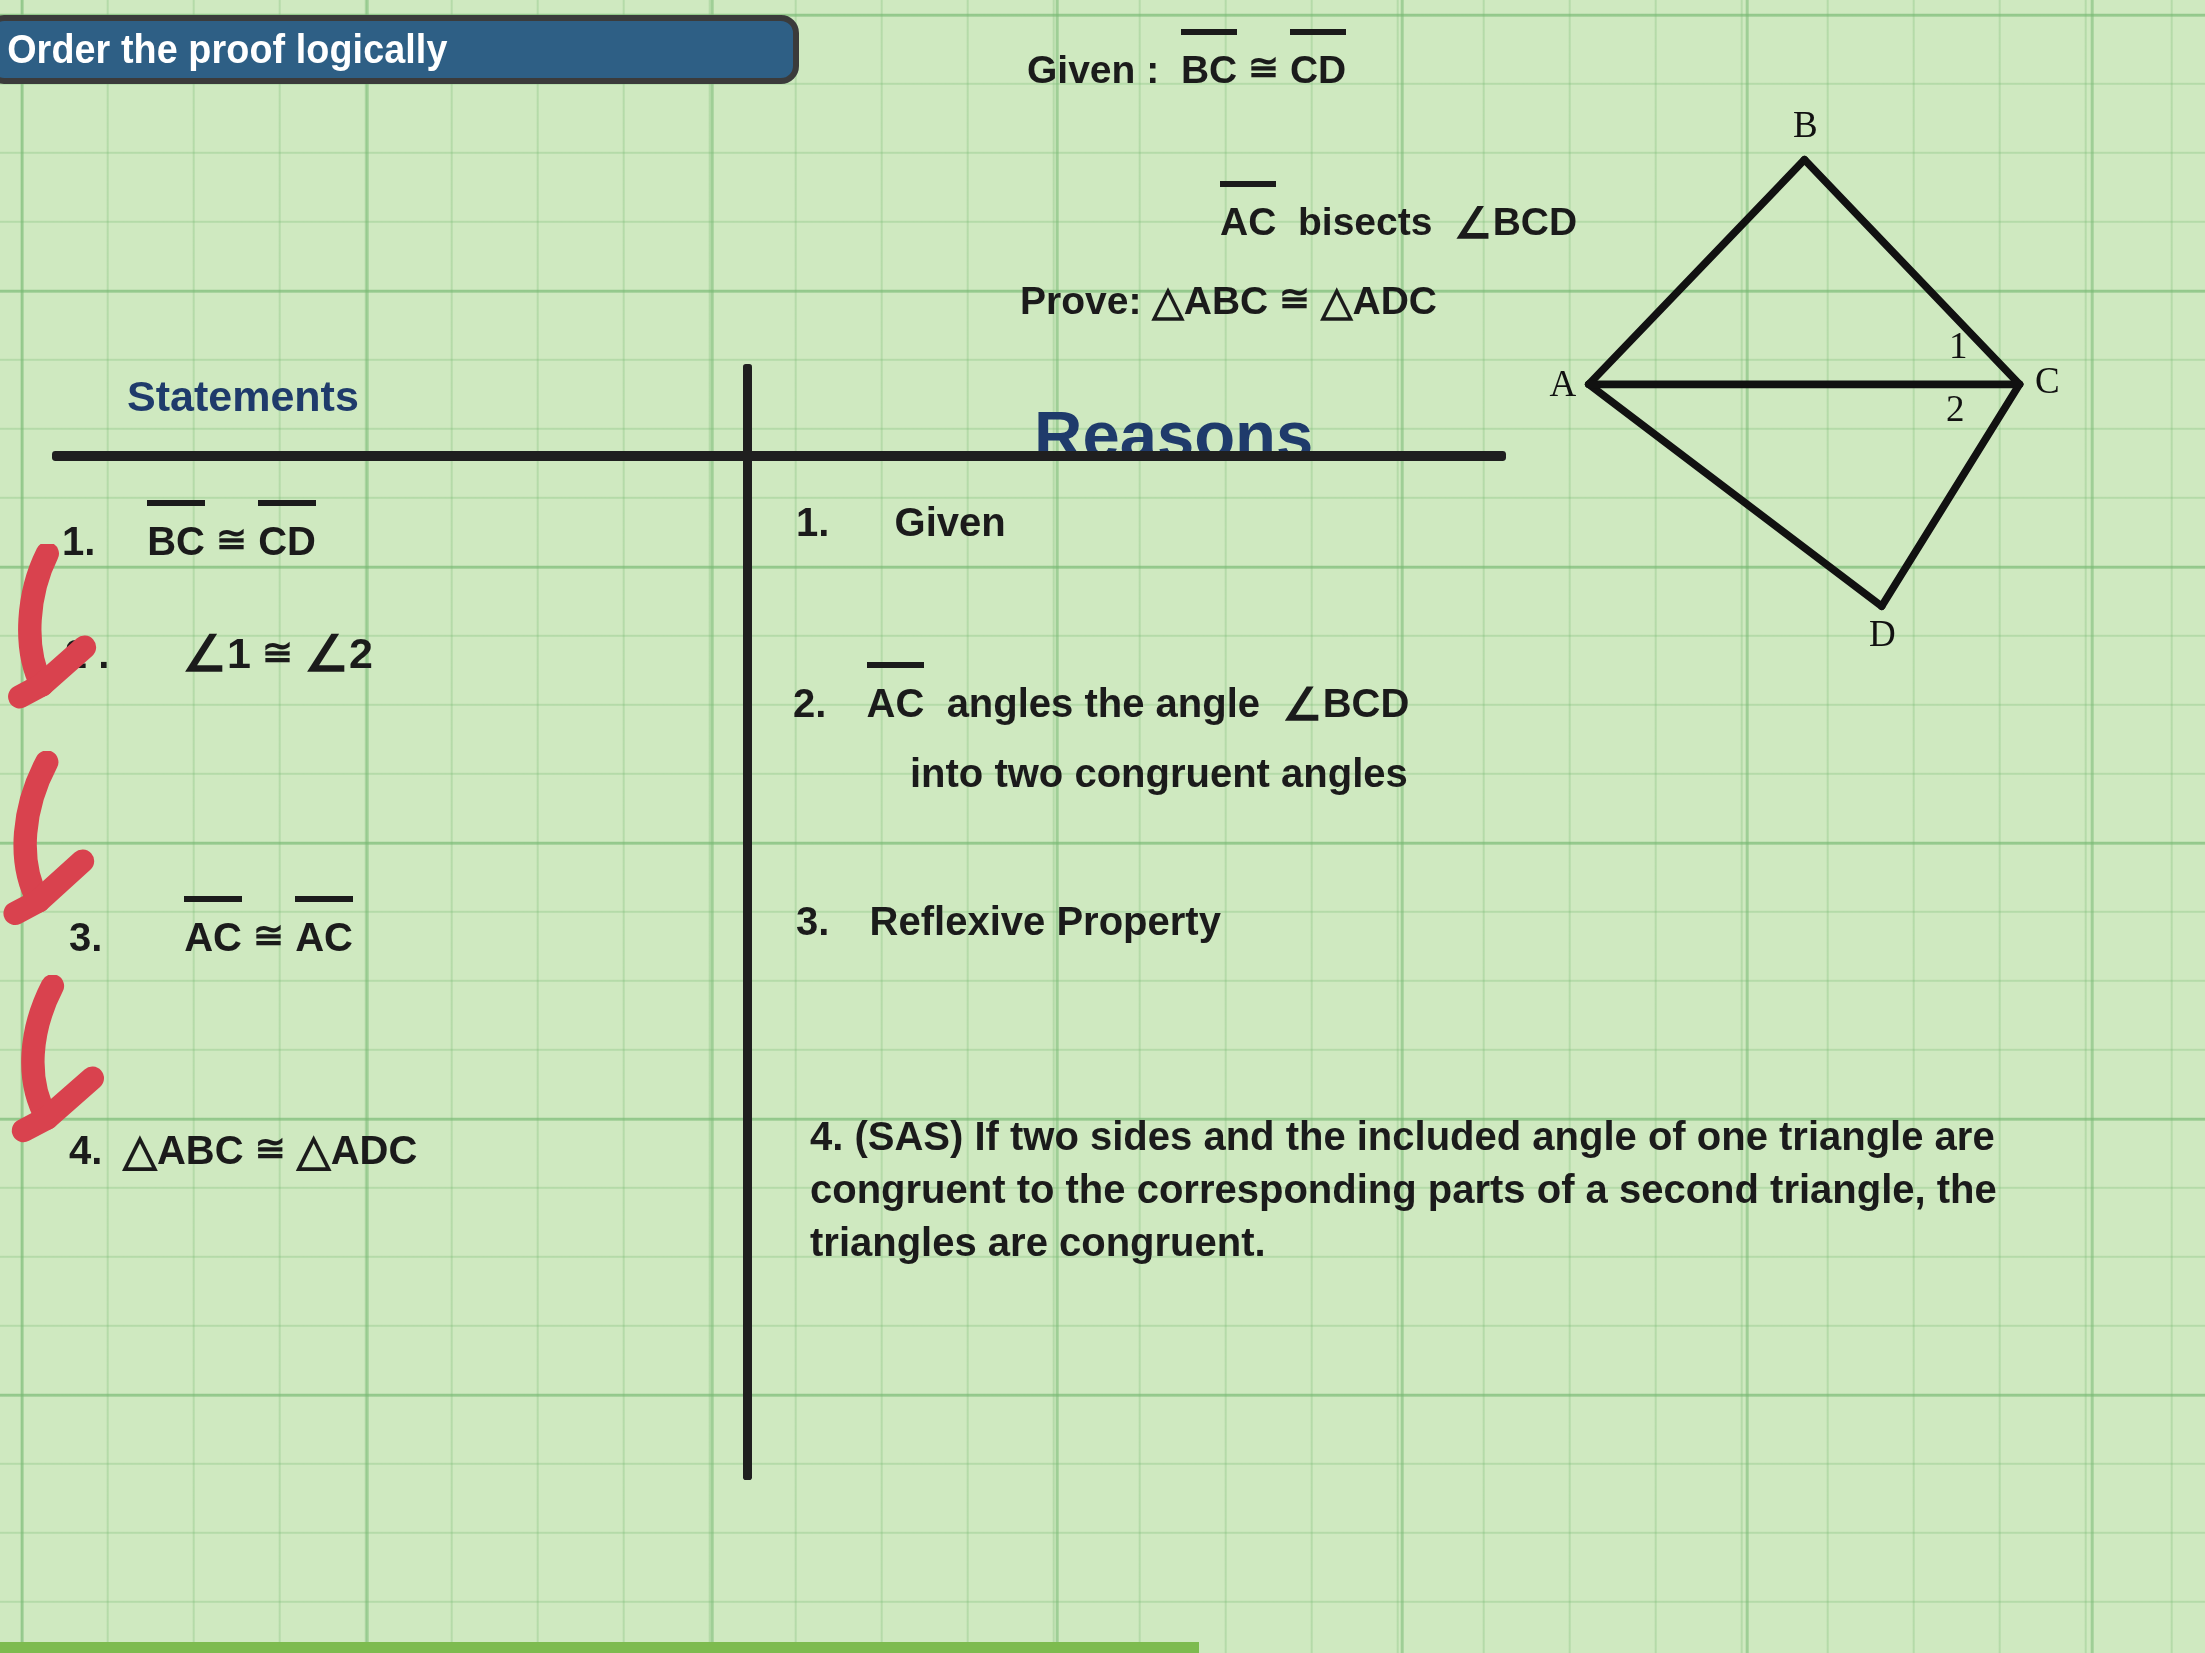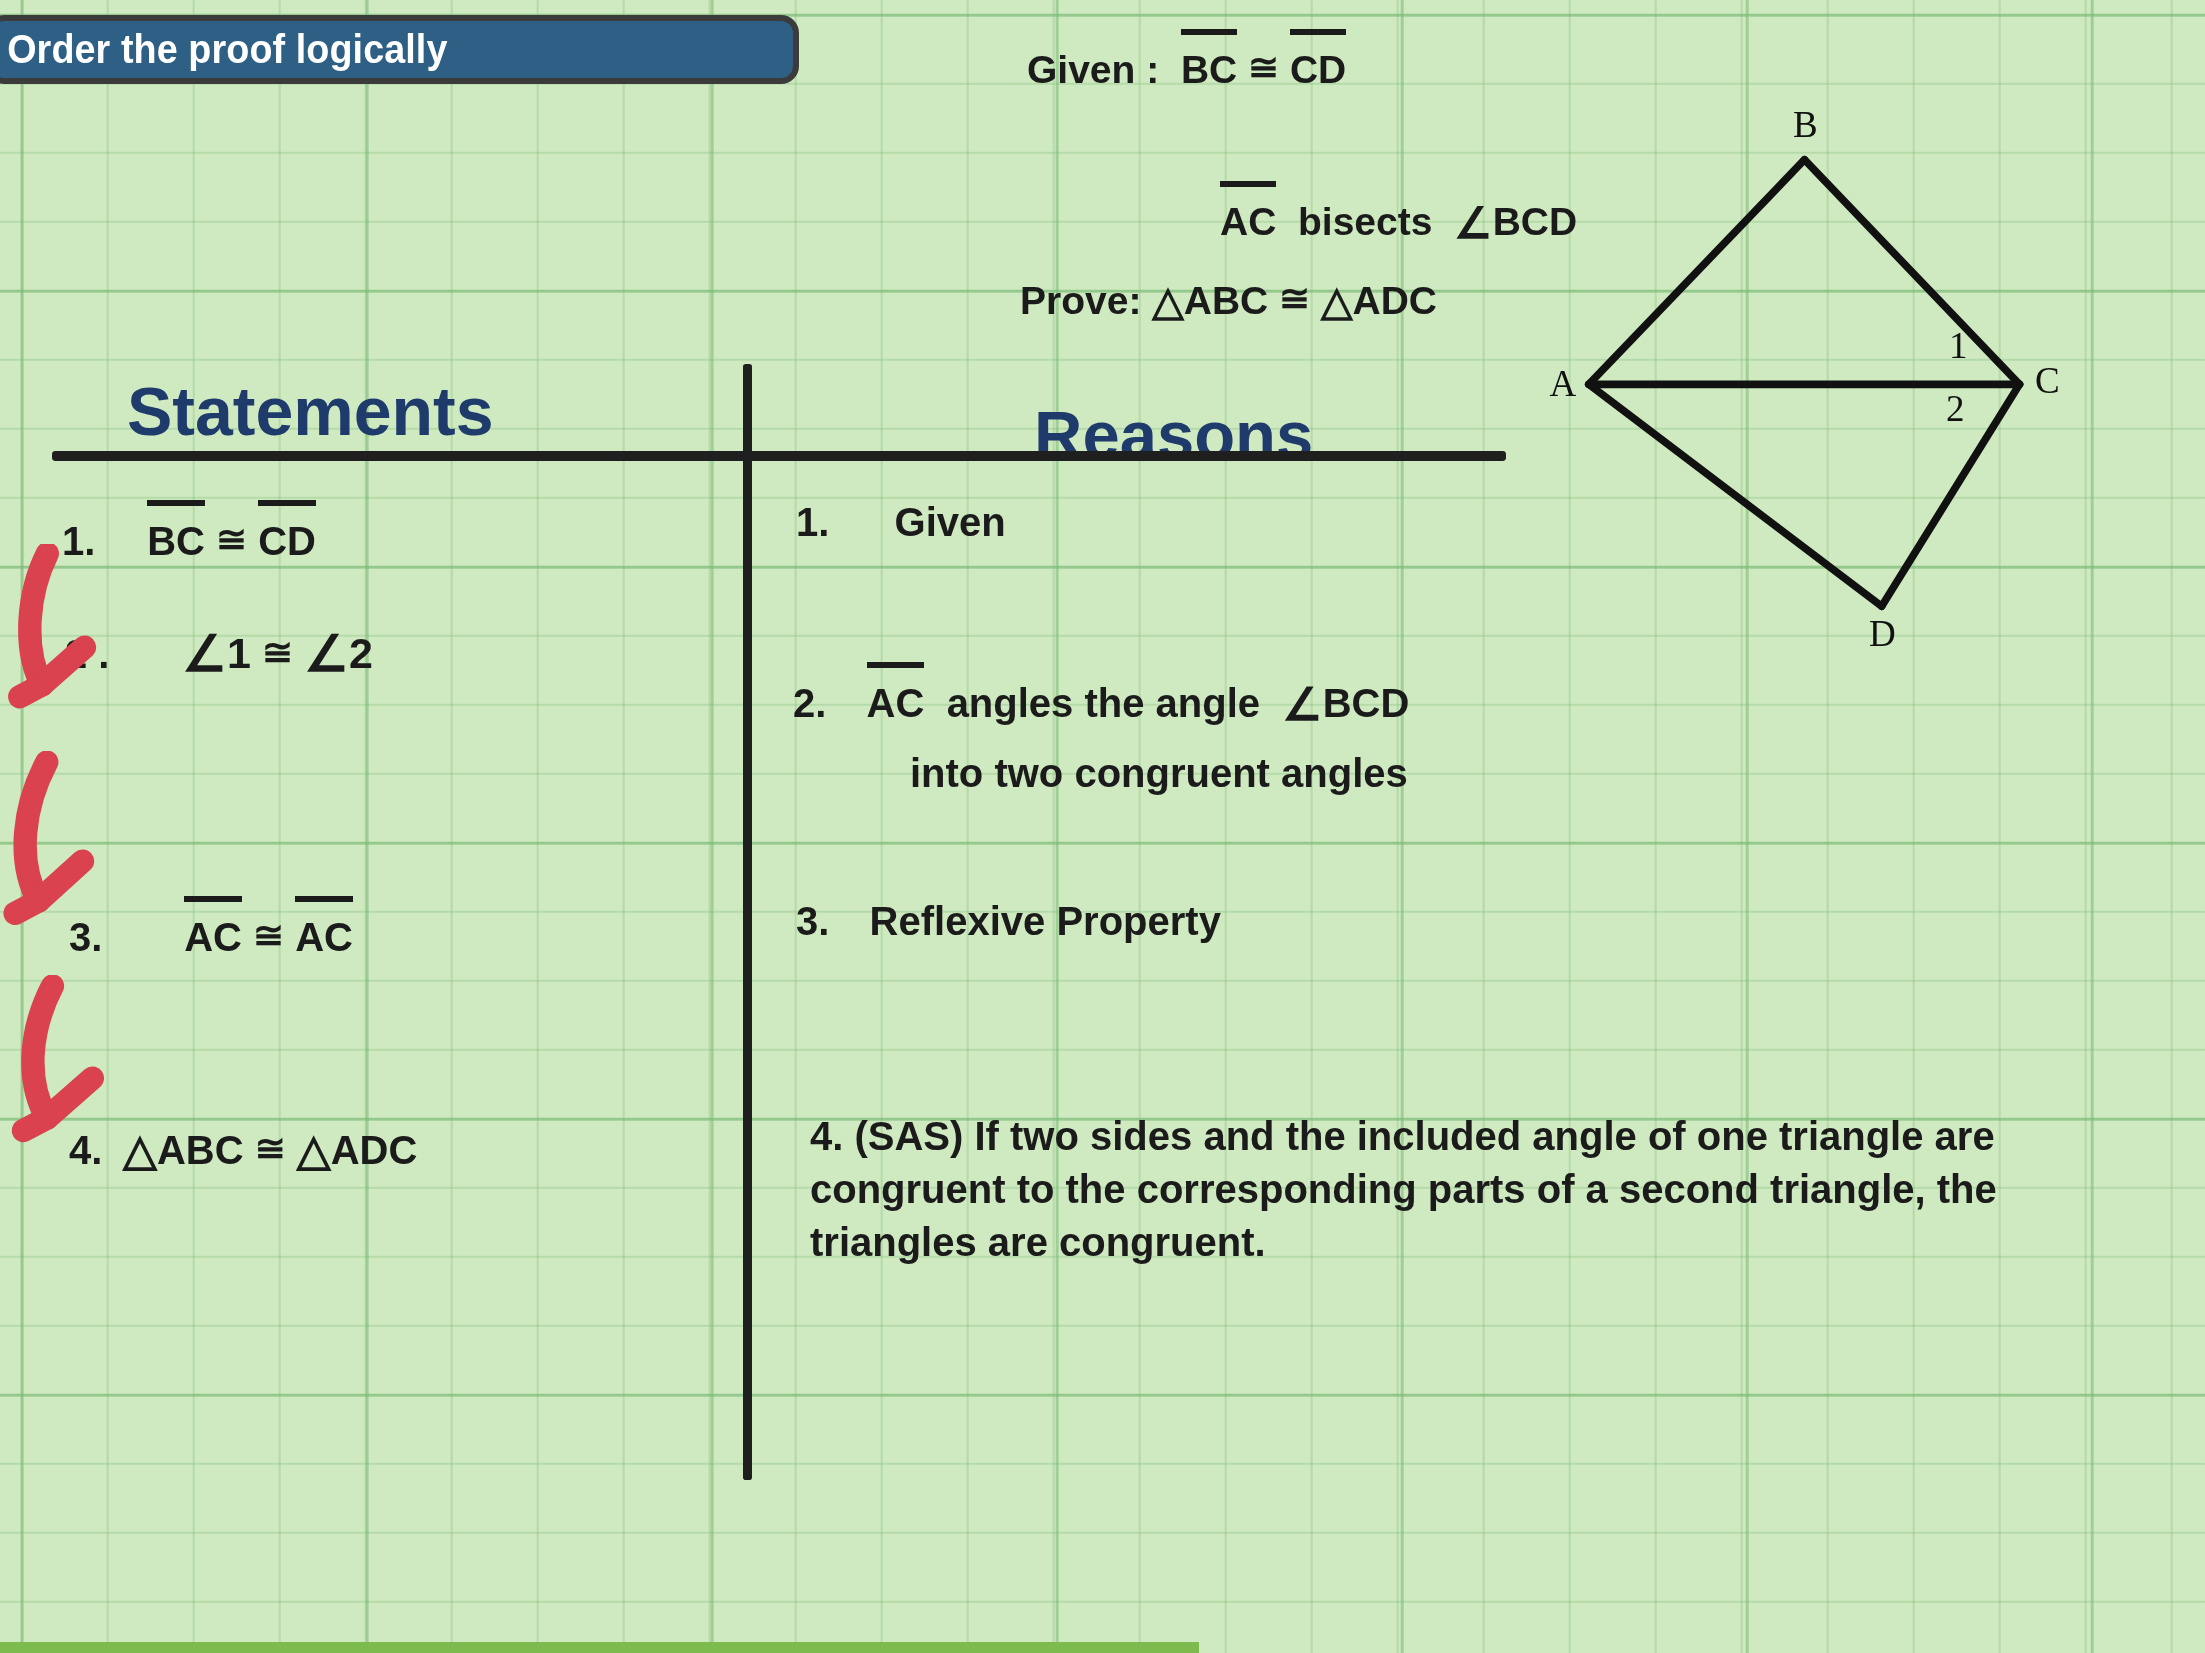--- a/index.html
+++ b/index.html
@@ -52,21 +52,21 @@
   .gp{position:absolute;font-size:39px;font-weight:bold;color:#1b1b1b;white-space:nowrap;}
   #given-line{left:1027px;top:29px;}
   #bisects-line{left:1220px;top:153px;margin-top:28px;}
   #prove-line{left:1020px;top:276px;}
   .ovl{border-top:6.2px solid #1b1b1b;padding-top:15px;display:inline-block;line-height:1;}
   .cong{display:inline-block;position:relative;top:-2.8px;font-size:37px;}
   .ang{display:inline-block;font-size:43px;position:relative;top:2.8px;}
   .tri{display:inline-block;font-size:41px;position:relative;top:1.4px;}
 
   
-  #head-statements{position:absolute;left:127px;top:372px;font-size:68px;font-weight:bold;color:#1f3b6b;}
+  #head-statements{position:absolute;left:127px;top:372px;font-size:43px;font-weight:bold;color:#1f3b6b;}
   #head-reasons{position:absolute;left:1034px;top:396px;font-size:67px;font-weight:bold;color:#1f3b6b;}
   #hrule{position:absolute;left:52px;top:451px;width:1454px;height:10.3px;background:#1f1f1f;border-radius:3.4px;}
   #vrule{position:absolute;left:743px;top:364px;width:9px;height:1116px;background:#1f1f1f;border-radius:2.8px;}
 
   
   .st{position:absolute;font-size:40px;font-weight:bold;color:#1b1b1b;white-space:nowrap;}
   .st .num{display:inline-block;min-width:74px;}
   #st1{left:62px;top:500px;}
   #st2{left:65px;top:622px;}
   #st3{left:69px;top:896px;}

